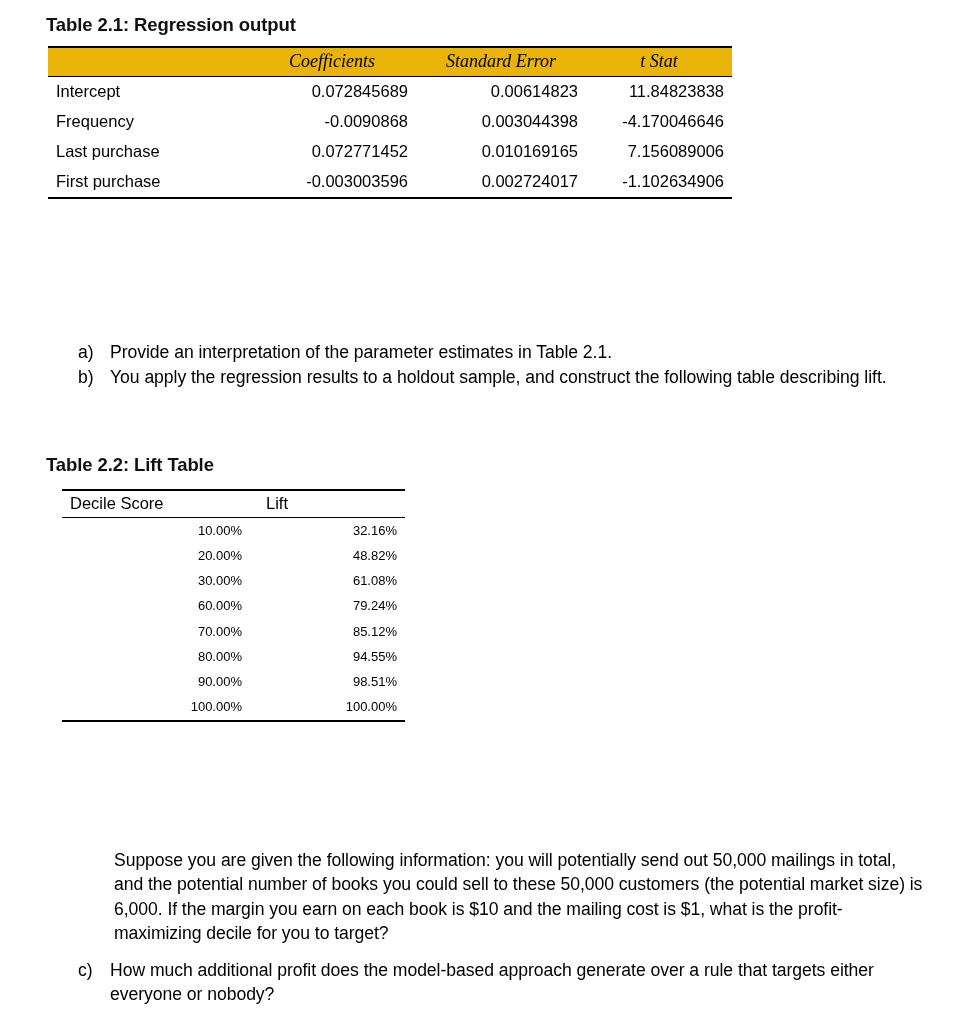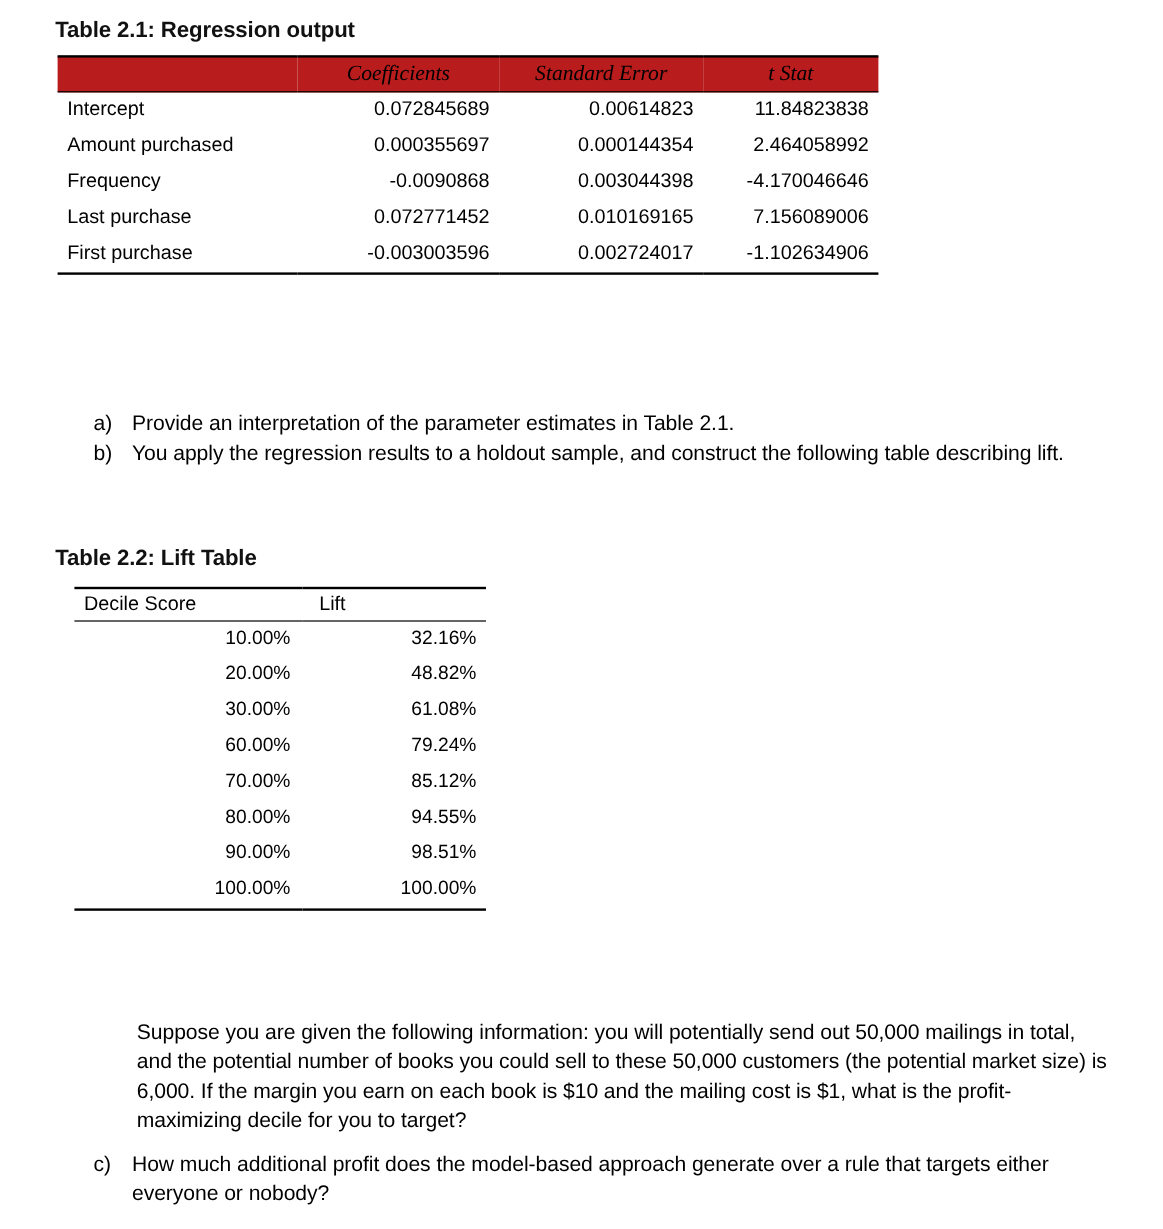--- a/index.html
+++ b/index.html
@@ -51,21 +51,21 @@
 
   table.reg thead th {
     font-family: "Liberation Serif", serif;
     font-style: italic;
     font-weight: normal;
     font-size: 18px;
     text-align: center;
     padding: 3px 6px 4px 6px;
     border-top: 2.2px solid #000;
     border-bottom: 1.1px solid #000;
-    background: #b91c1c;
+    background: #eab308;
   }
   table.reg thead th.blank {
     border-bottom: 1.1px solid #000;
   }
   table.reg tbody td {
     font-family: "Liberation Sans", sans-serif;
     font-size: 16.5px;
     padding: 2px 6px 3px 6px;
     line-height: 1.52;
     white-space: nowrap;
@@ -147,21 +147,21 @@
     padding: 3px 6px 4px 6px;
     border-top: 2.2px solid #000;
     border-bottom: 1.2px solid #000;
     text-align: left;
   }
   table.lift thead th.h-decile { padding-left: 8px; }
   table.lift thead th.h-lift   { padding-left: 14px; }
 
   table.lift tbody td {
     font-family: "Liberation Sans", sans-serif;
-    font-size: 16px;
+    font-size: 13px;
     text-align: right;
     padding: 2.5px 6px 3px 6px;
     line-height: 1.52;
     white-space: nowrap;
   }
   table.lift tbody td.decile { padding-right: 10px; }
   table.lift tbody td.lift   { padding-right: 8px; }
   table.lift tbody tr:last-child td {
     border-bottom: 2.2px solid #000;
   }
@@ -207,26 +207,20 @@
           <th>Standard Error</th>
           <th>t Stat</th>
         </tr>
       </thead>
       <tbody>
         <tr>
           <td class="lab">Intercept</td>
           <td class="num">0.072845689</td>
           <td class="num">0.00614823</td>
           <td class="num">11.84823838</td>
-        </tr>
-        <tr>
-          <td class="lab">Amount purchased</td>
-          <td class="num">0.000355697</td>
-          <td class="num">0.000144354</td>
-          <td class="num">2.464058992</td>
         </tr>
         <tr>
           <td class="lab">Frequency</td>
           <td class="num">-0.0090868</td>
           <td class="num">0.003044398</td>
           <td class="num">-4.170046646</td>
         </tr>
         <tr>
           <td class="lab">Last purchase</td>
           <td class="num">0.072771452</td>

